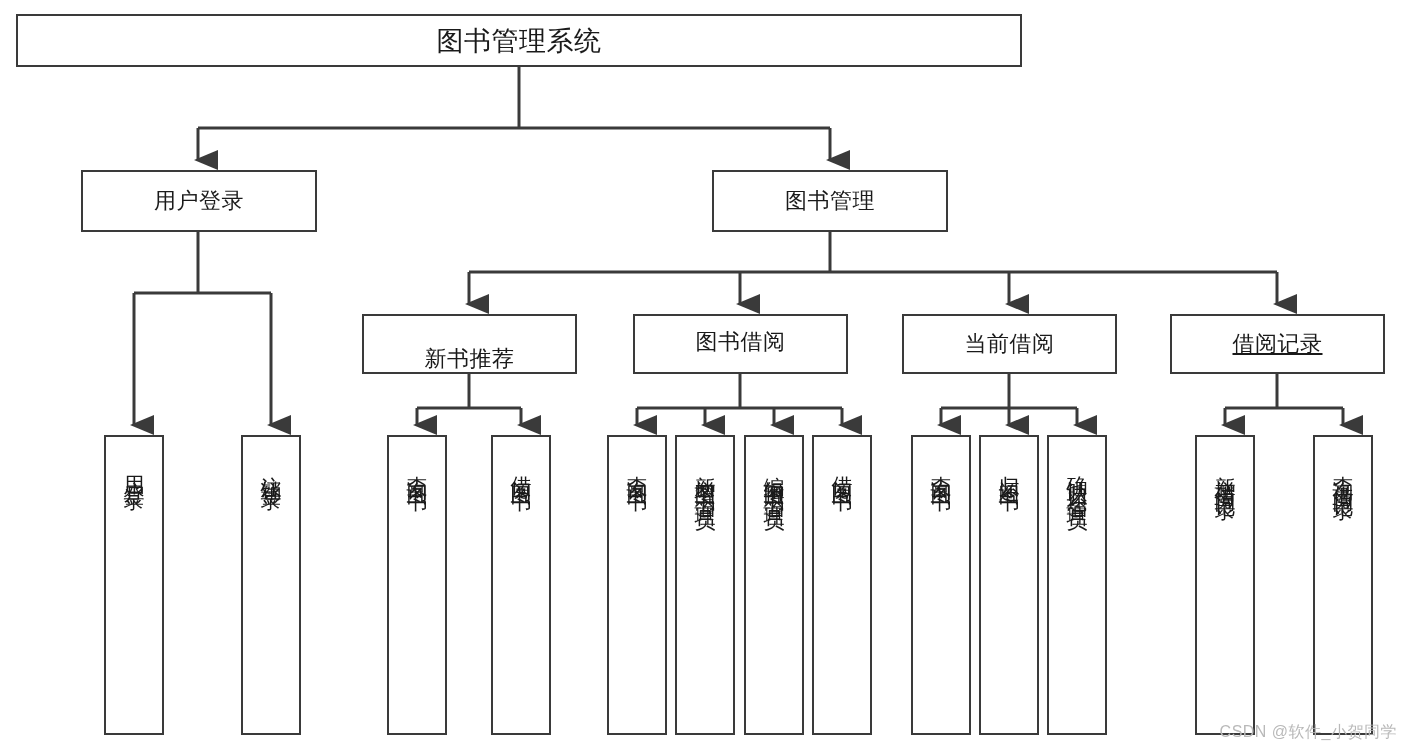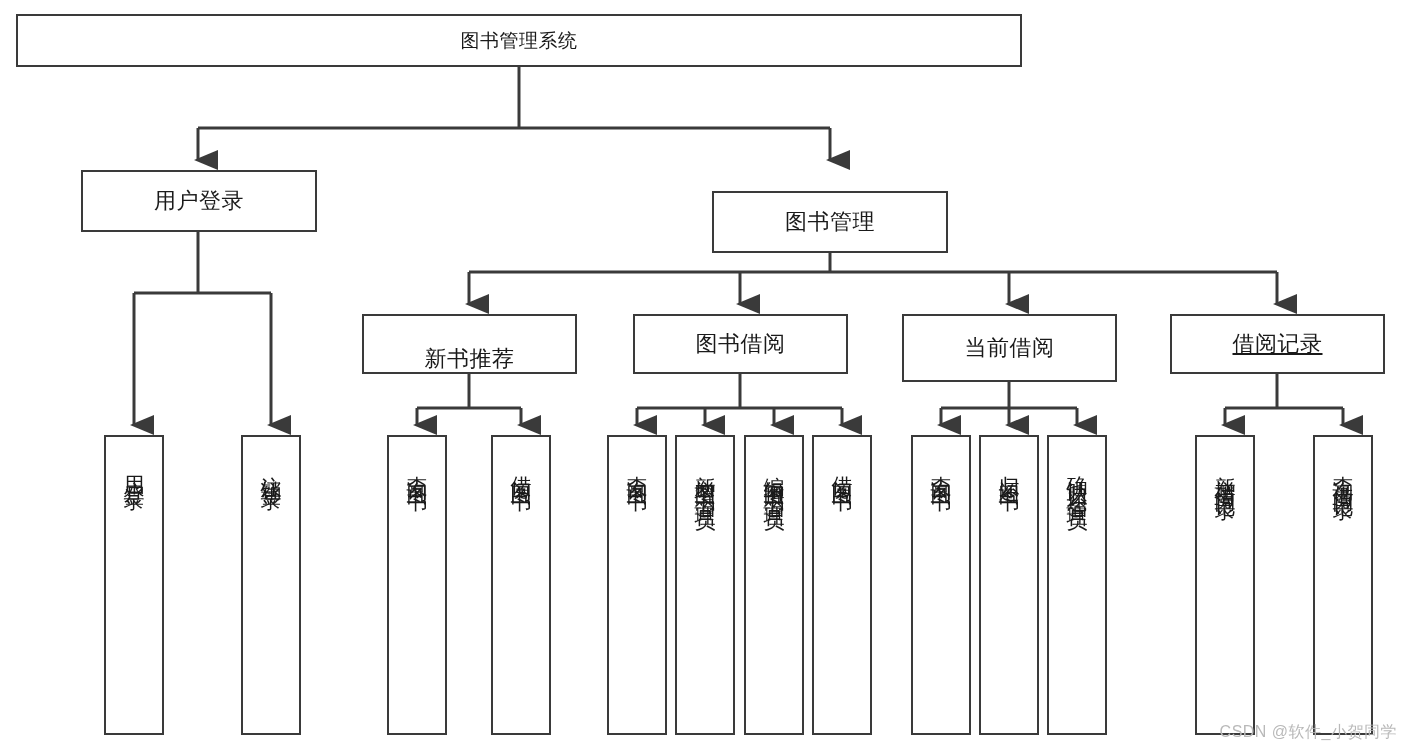--- a/index.html
+++ b/index.html
@@ -33,21 +33,21 @@
     justify-content: center;
     color: #1a1a1a;
   }
   .node .lbl {
     display: block;
     text-align: center;
     line-height: 1.18;
     letter-spacing: 0.5px;
   }
   
-  .n-root { font-size: 19px; }
+  .n-root { font-size: 27px; }
   
   .n-h { font-size: 22px; }
   
   .n-v .lbl {
     writing-mode: vertical-rl;
     text-orientation: upright;
     letter-spacing: 5px;
     line-height: 1.05;
     font-size: 21px;
   }
@@ -126,33 +126,33 @@
   </svg>
 
   <div class="node n-root" style="left:16px; top:14px; width:1006px; height:53px;">
     <span class="lbl">图书管理系统</span>
   </div>
 
   <div class="node n-h" style="left:81px; top:170px; width:236px; height:62px;">
     <span class="lbl">用户登录</span>
   </div>
 
-  <div class="node n-h" style="left:712px; top:170px; width:236px; height:62px;margin-top:21px;">
+  <div class="node n-h" style="left:712px; top:170px; width:236px; height:62px;">
     <span class="lbl">图书管理</span>
   </div>
 
   <div class="node n-h" style="left:362px; top:314px; width:215px; height:60px;align-items:flex-end;">
     <span class="lbl">新书推荐</span>
   </div>
 
-  <div class="node n-h" style="left:633px; top:314px; width:215px; height:60px;">
+  <div class="node n-h" style="left:633px; top:314px; width:215px; height:60px;font-family:Liberation Mono, monospace;">
     <span class="lbl">图书借阅</span>
   </div>
 
-  <div class="node n-h" style="left:902px; top:314px; width:215px; height:68px;">
+  <div class="node n-h" style="left:902px; top:314px; width:215px; height:60px;">
     <span class="lbl">当前借阅</span>
   </div>
 
   <div class="node n-h" style="left:1170px; top:314px; width:215px; height:60px;text-decoration:underline;">
     <span class="lbl">借阅记录</span>
   </div>
 
   <div class="node n-v" style="left:104px; top:435px; width:60px; height:300px;">
     <span class="lbl">用户登录</span>
   </div>

